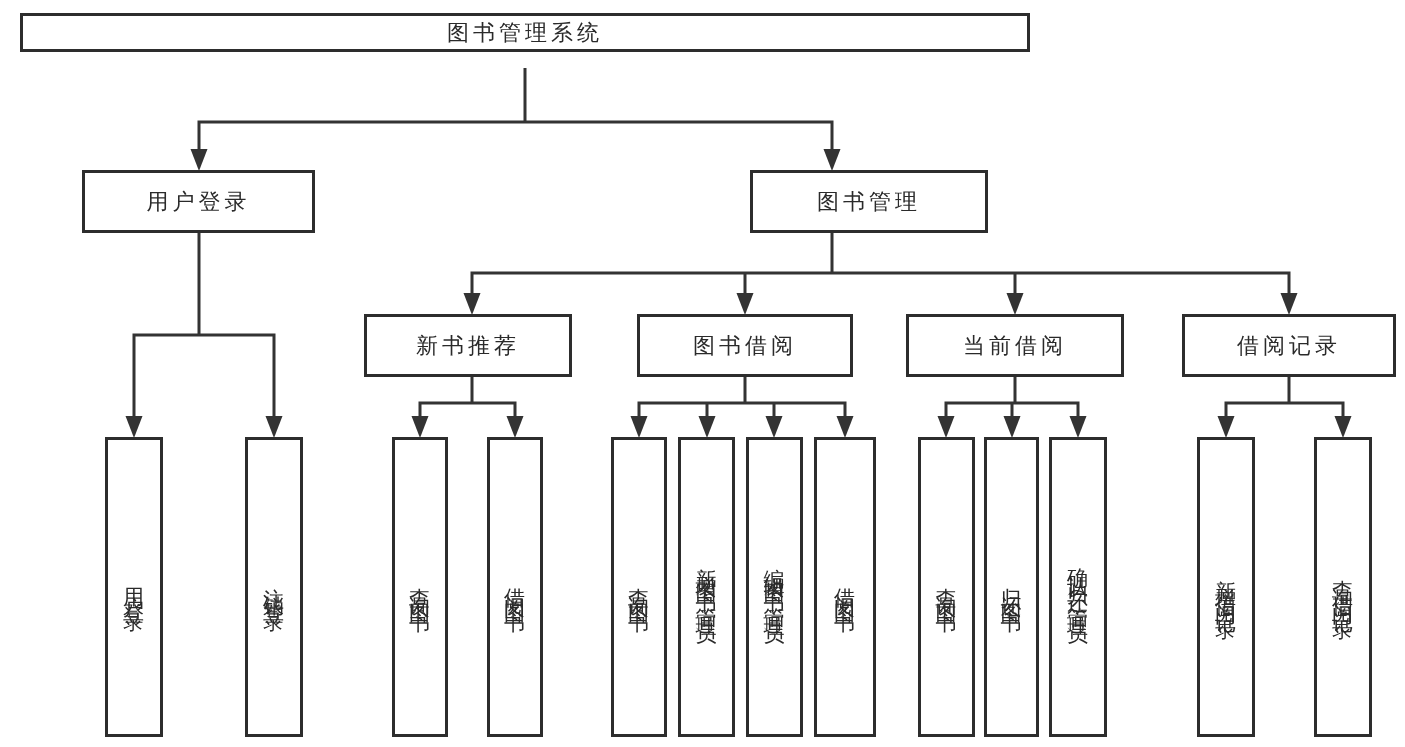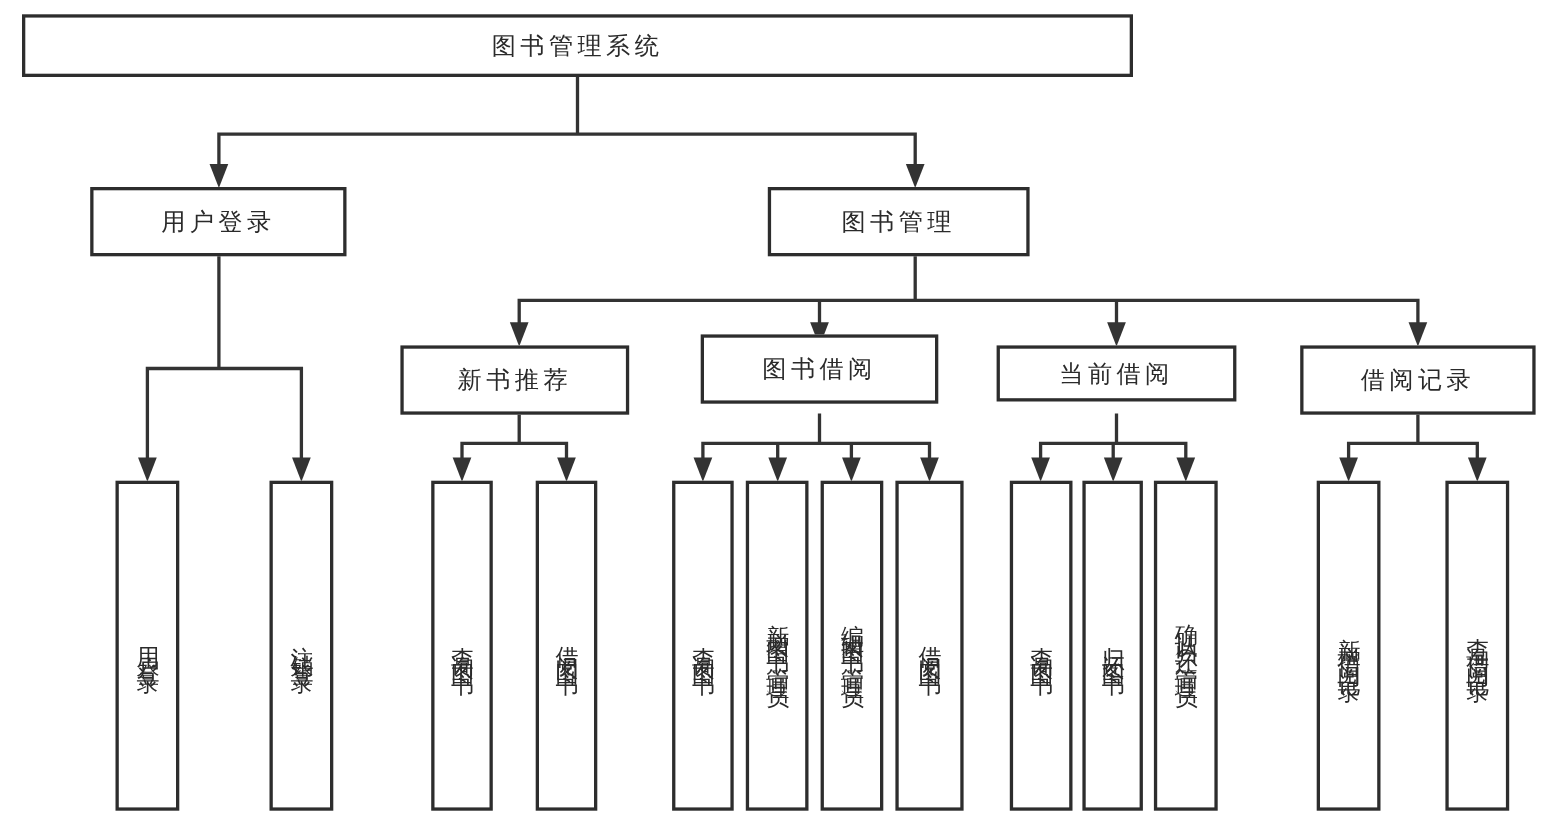--- a/index.html
+++ b/index.html
@@ -69,38 +69,38 @@
       <polygon points="765.5,416 782.5,416 774,438"></polygon>
       <polygon points="836.5,416 853.5,416 845,438"></polygon>
       <polygon points="937.5,416 954.5,416 946,438"></polygon>
       <polygon points="1003.5,416 1020.5,416 1012,438"></polygon>
       <polygon points="1069.5,416 1086.5,416 1078,438"></polygon>
       <polygon points="1217.5,416 1234.5,416 1226,438"></polygon>
       <polygon points="1334.5,416 1351.5,416 1343,438"></polygon>
     </g>
   </svg>
 
-  <div class="node" style="left:20px;top:13px;width:1010px;height:57px">
+  <div class="node" style="left:20px;top:13px;width:1010px;height:39px">
     <span class="hlabel">图书管理系统</span>
   </div>
 
   <div class="node" style="left:82px;top:170px;width:233px;height:63px">
     <span class="hlabel">用户登录</span>
   </div>
-  <div class="node" style="left:698px;top:170px;width:238px;height:63px">
+  <div class="node" style="left:750px;top:170px;width:238px;height:63px">
     <span class="hlabel">图书管理</span>
   </div>
 
   <div class="node" style="left:364px;top:314px;width:208px;height:63px">
     <span class="hlabel">新书推荐</span>
   </div>
-  <div class="node" style="left:637px;top:304px;width:216px;height:63px">
+  <div class="node" style="left:637px;top:314px;width:216px;height:63px">
     <span class="hlabel">图书借阅</span>
   </div>
-  <div class="node" style="left:906px;top:314px;width:218px;height:51px">
+  <div class="node" style="left:906px;top:314px;width:218px;height:63px">
     <span class="hlabel">当前借阅</span>
   </div>
   <div class="node" style="left:1182px;top:314px;width:214px;height:63px">
     <span class="hlabel">借阅记录</span>
   </div>
 
   <div class="node" style="left:105px;top:437px;width:58px;height:300px">
     <span class="vlabel">用户登录</span>
   </div>
   <div class="node" style="left:245px;top:437px;width:58px;height:300px">

